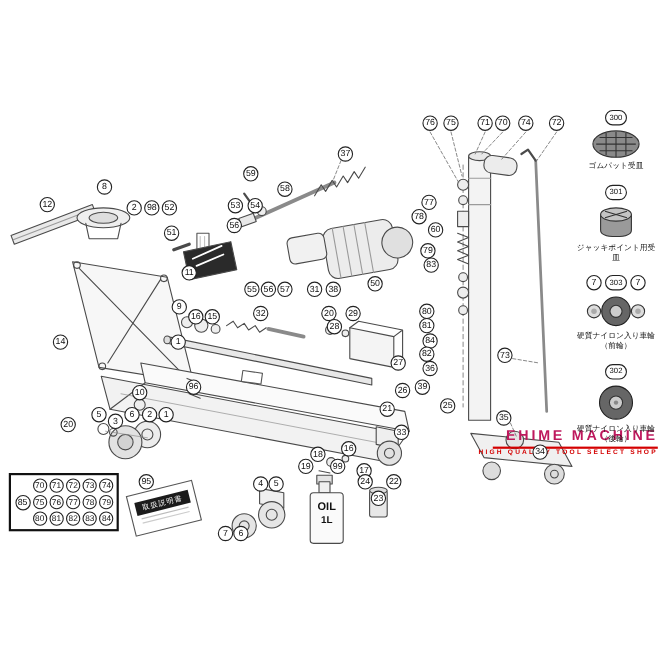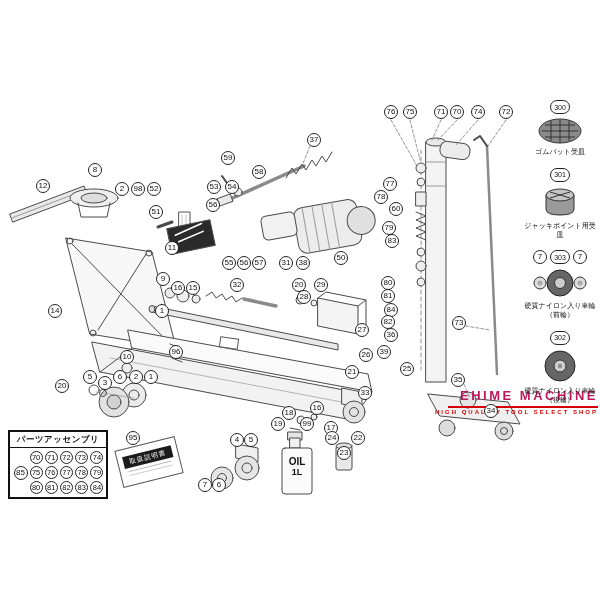--- a/index.html
+++ b/index.html
@@ -360,21 +360,20 @@
         <div class="sp-icon"><svg width="36" height="36" viewBox="0 0 36 36">
             <circle cx="18" cy="18" r="15" fill="#666" stroke="#222"></circle>
             <circle cx="18" cy="18" r="6" fill="#ccc" stroke="#333"></circle>
             <circle cx="18" cy="18" r="2" fill="#888"></circle>
           </svg></div>
         <div class="sp-label">硬質ナイロン入り車輪（後輪）</div>
       </div>
     </div>
 
   <div class="parts-table">
-    <div class="pt-title">パーツアッセンブリ</div>
     <div class="pt-body">
       <div class="pt-side">
         <span class="co">85</span>
       </div>
       <div class="pt-grid" id="pt-grid">
           <span class="co">70</span>
           <span class="co">71</span>
           <span class="co">72</span>
           <span class="co">73</span>
           <span class="co">74</span>

